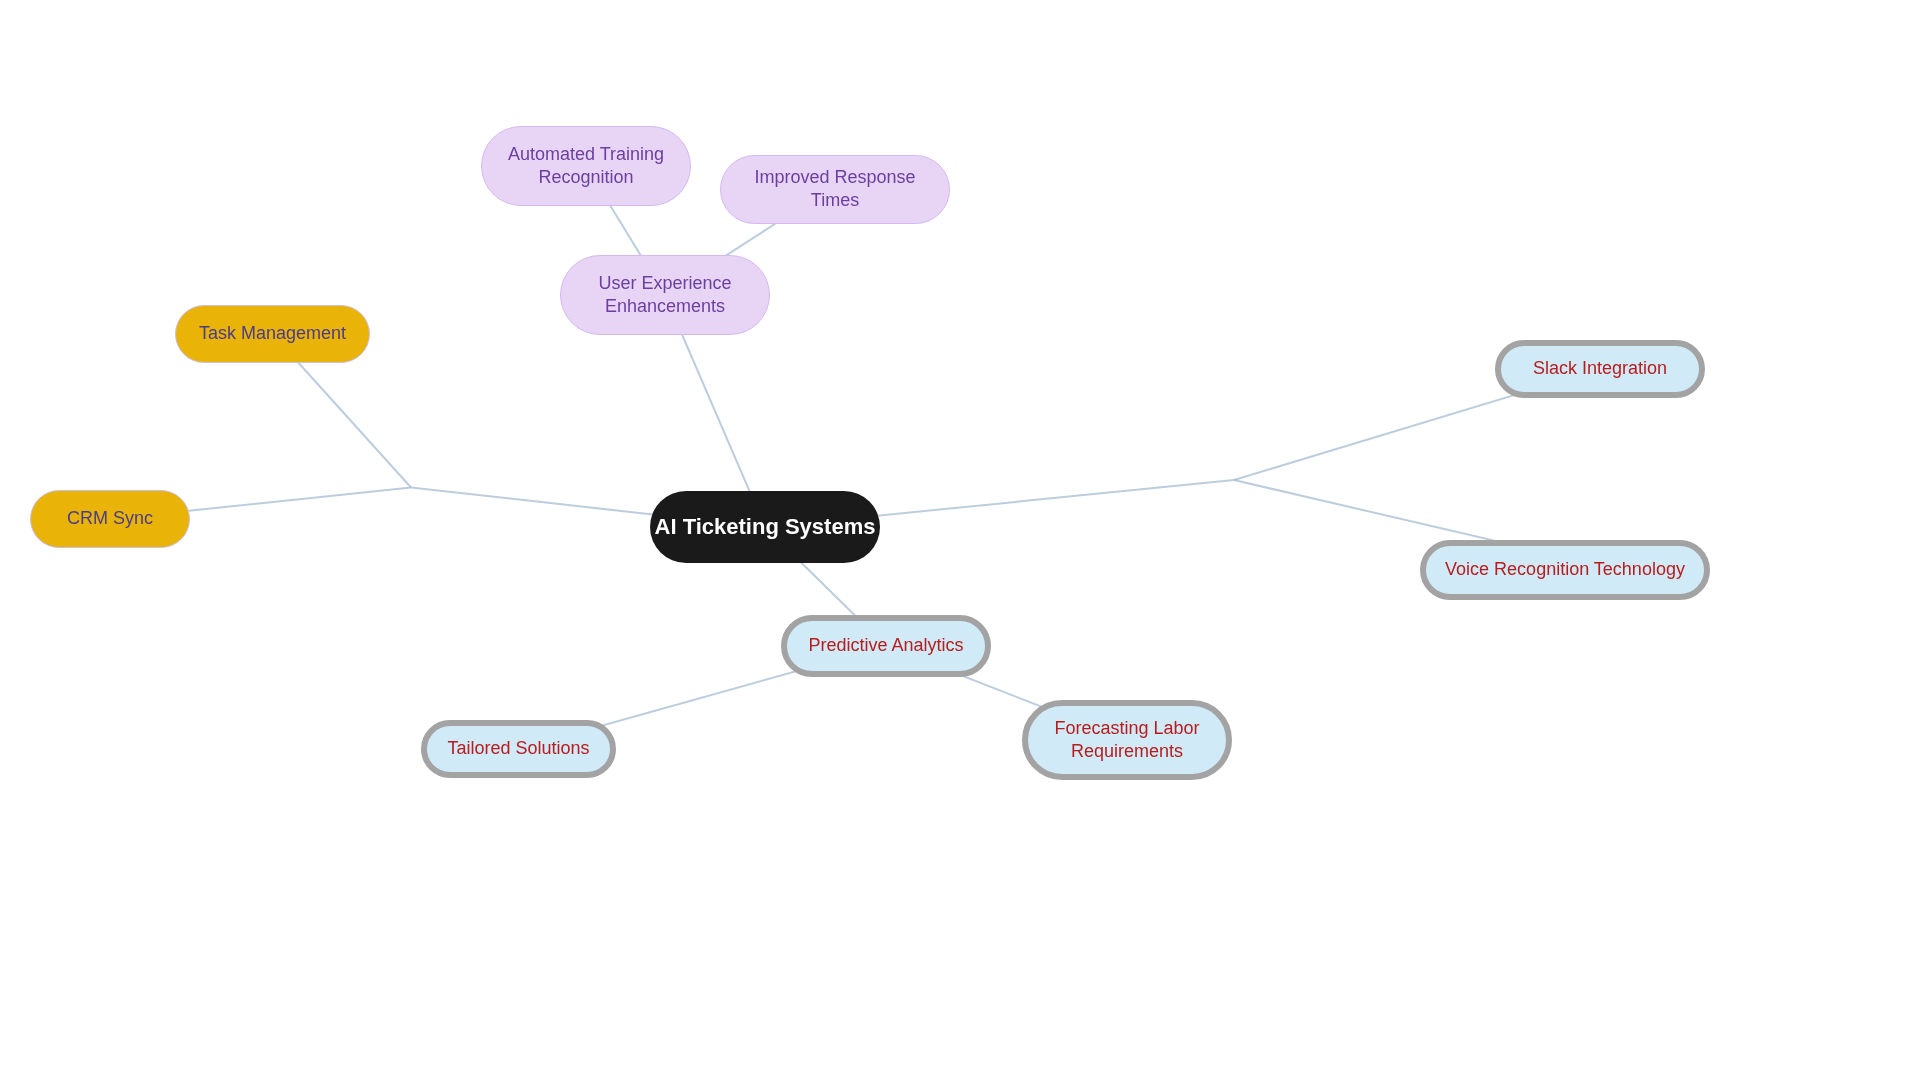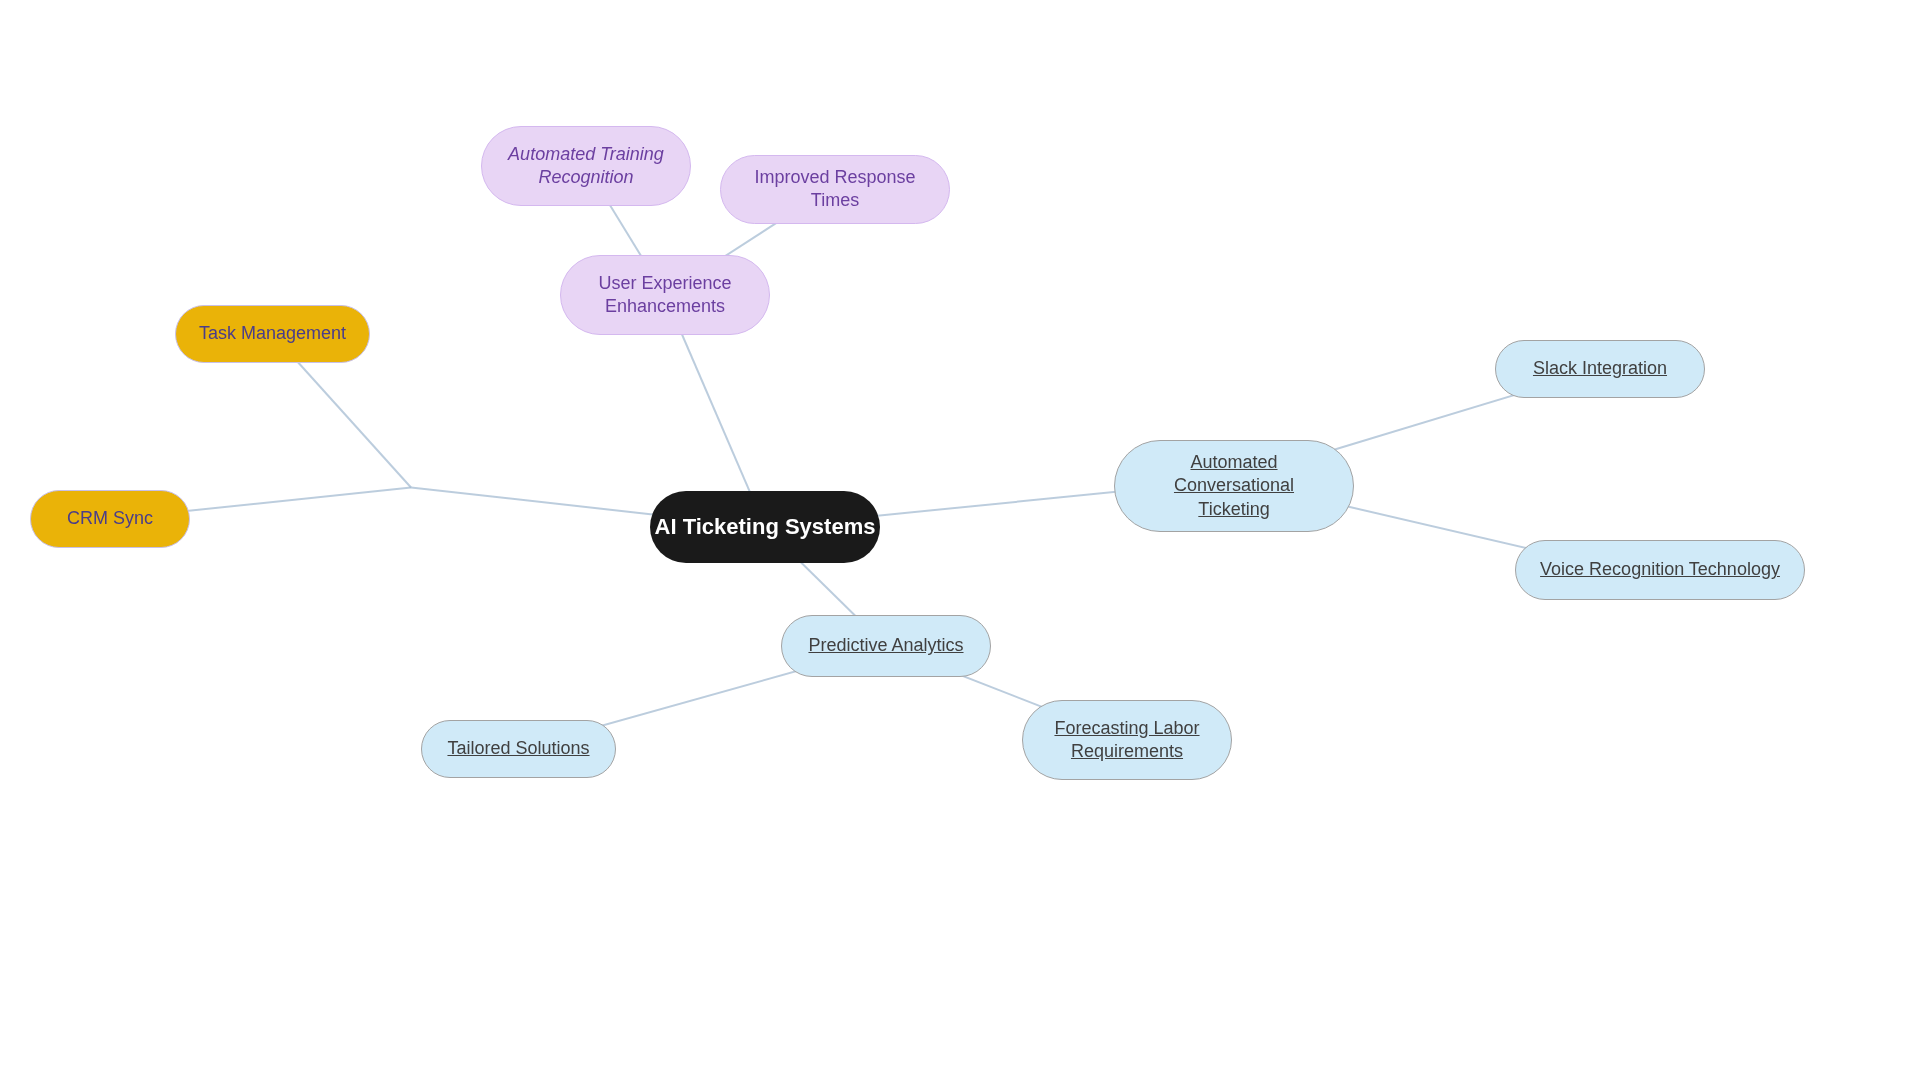--- a/index.html
+++ b/index.html
@@ -41,23 +41,22 @@
       width: 230px;
       height: 72px;
     }
     .node-purple {
       background: #e8d5f5;
       color: #6b3fa0;
       border: 1px solid #d4b8ef;
     }
     .node-blue {
       background: #d0eaf8;
-      color: #404040;
-      border: 1px solid #a3a3a3;
-      text-decoration: underline;
+      color: #b91c1c;
+      border: 6px solid #a3a3a3;
     }
     .node-lavender {
       background: #eab308;
       color: #4a3d8a;
       border: 1px solid #c8c0e8;
     }
     .node-text {
       font-size: 18px;
       font-weight: 400;
       line-height: 1.3;
@@ -79,44 +78,40 @@
       <line x1="1234" y1="480" x2="1600" y2="369" stroke="#a0b8d0" stroke-width="2" opacity="0.7"></line>
       <line x1="1234" y1="480" x2="1620" y2="570" stroke="#a0b8d0" stroke-width="2" opacity="0.7"></line>
       <line x1="765" y1="527" x2="886" y2="646" stroke="#a0b8d0" stroke-width="2" opacity="0.7"></line>
       <line x1="886" y1="646" x2="518.5" y2="749" stroke="#a0b8d0" stroke-width="2" opacity="0.7"></line>
       <line x1="886" y1="646" x2="1127" y2="740" stroke="#a0b8d0" stroke-width="2" opacity="0.7"></line>
     </svg>
 <div class="node node-center" style="left: 650px; top: 491px; width: 230px; height: 72px;">
       <span style="font-size: 22px; font-weight: 600;">AI Ticketing Systems</span>
     </div>
     <div class="node node-purple node-text" style="left: 481px; top: 126px; width: 210px; min-height: 80px;">
-      <span style="white-space: pre-line; font-style: italic;">Automated Training
+      <span style="white-space: pre-line;">Automated Training
 Recognition</span>
     </div>
     <div class="node node-purple node-text" style="left: 720px; top: 155px; width: 230px; min-height: 60px;">
       <span style="white-space: pre-line;">Improved Response Times</span>
     </div>
     <div class="node node-purple node-text" style="left: 560px; top: 255px; width: 210px; min-height: 80px; text-align: center;">
       <span style="white-space: pre-line;">User Experience
 Enhancements</span>
     </div>
     <div class="node node-lavender node-text" style="left: 175px; top: 305px; width: 195px; min-height: 58px;">
       <span style="white-space: pre-line;">Task Management</span>
     </div>
     <div class="node node-lavender node-text" style="left: 30px; top: 490px; width: 160px; min-height: 58px; text-align: center;">
       <span style="white-space: pre-line;">CRM Sync</span>
     </div>
     <div class="node node-blue node-text" style="left: 1495px; top: 340px; width: 210px; min-height: 58px;">
       <span style="white-space: pre-line;">Slack Integration</span>
     </div>
-    <div class="node node-blue node-text" style="left: 1114px; top: 440px; width: 240px; min-height: 80px;">
-      <span style="white-space: pre-line;">Automated Conversational
-Ticketing</span>
-    </div>
-    <div class="node node-blue node-text" style="left: 1515px; top: 540px; width: 290px; min-height: 60px;">
+    <div class="node node-blue node-text" style="left: 1420px; top: 540px; width: 290px; min-height: 60px;">
       <span style="white-space: pre-line;">Voice Recognition Technology</span>
     </div>
     <div class="node node-blue node-text" style="left: 781px; top: 615px; width: 210px; min-height: 62px;">
       <span style="white-space: pre-line;">Predictive Analytics</span>
     </div>
     <div class="node node-blue node-text" style="left: 421px; top: 720px; width: 195px; min-height: 58px;">
       <span style="white-space: pre-line;">Tailored Solutions</span>
     </div>
     <div class="node node-blue node-text" style="left: 1022px; top: 700px; width: 210px; min-height: 80px;">
       <span style="white-space: pre-line;">Forecasting Labor

